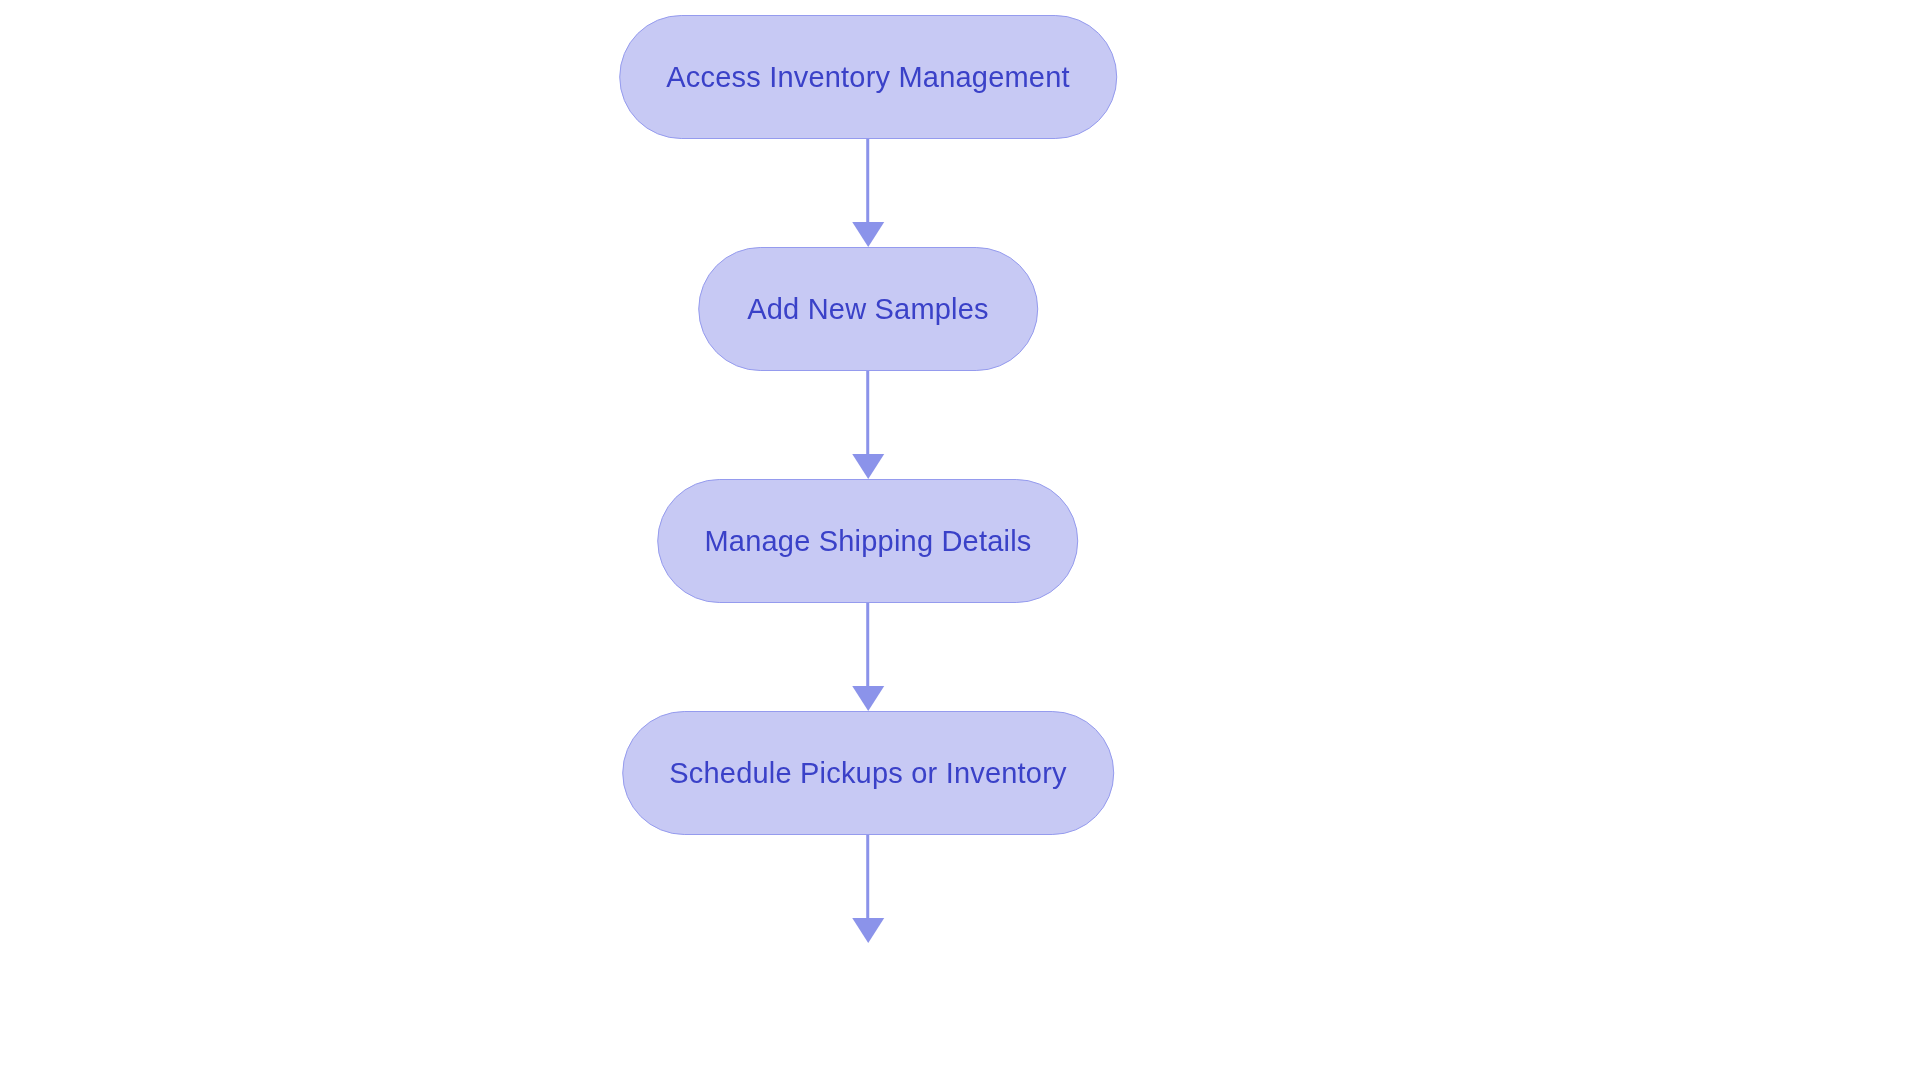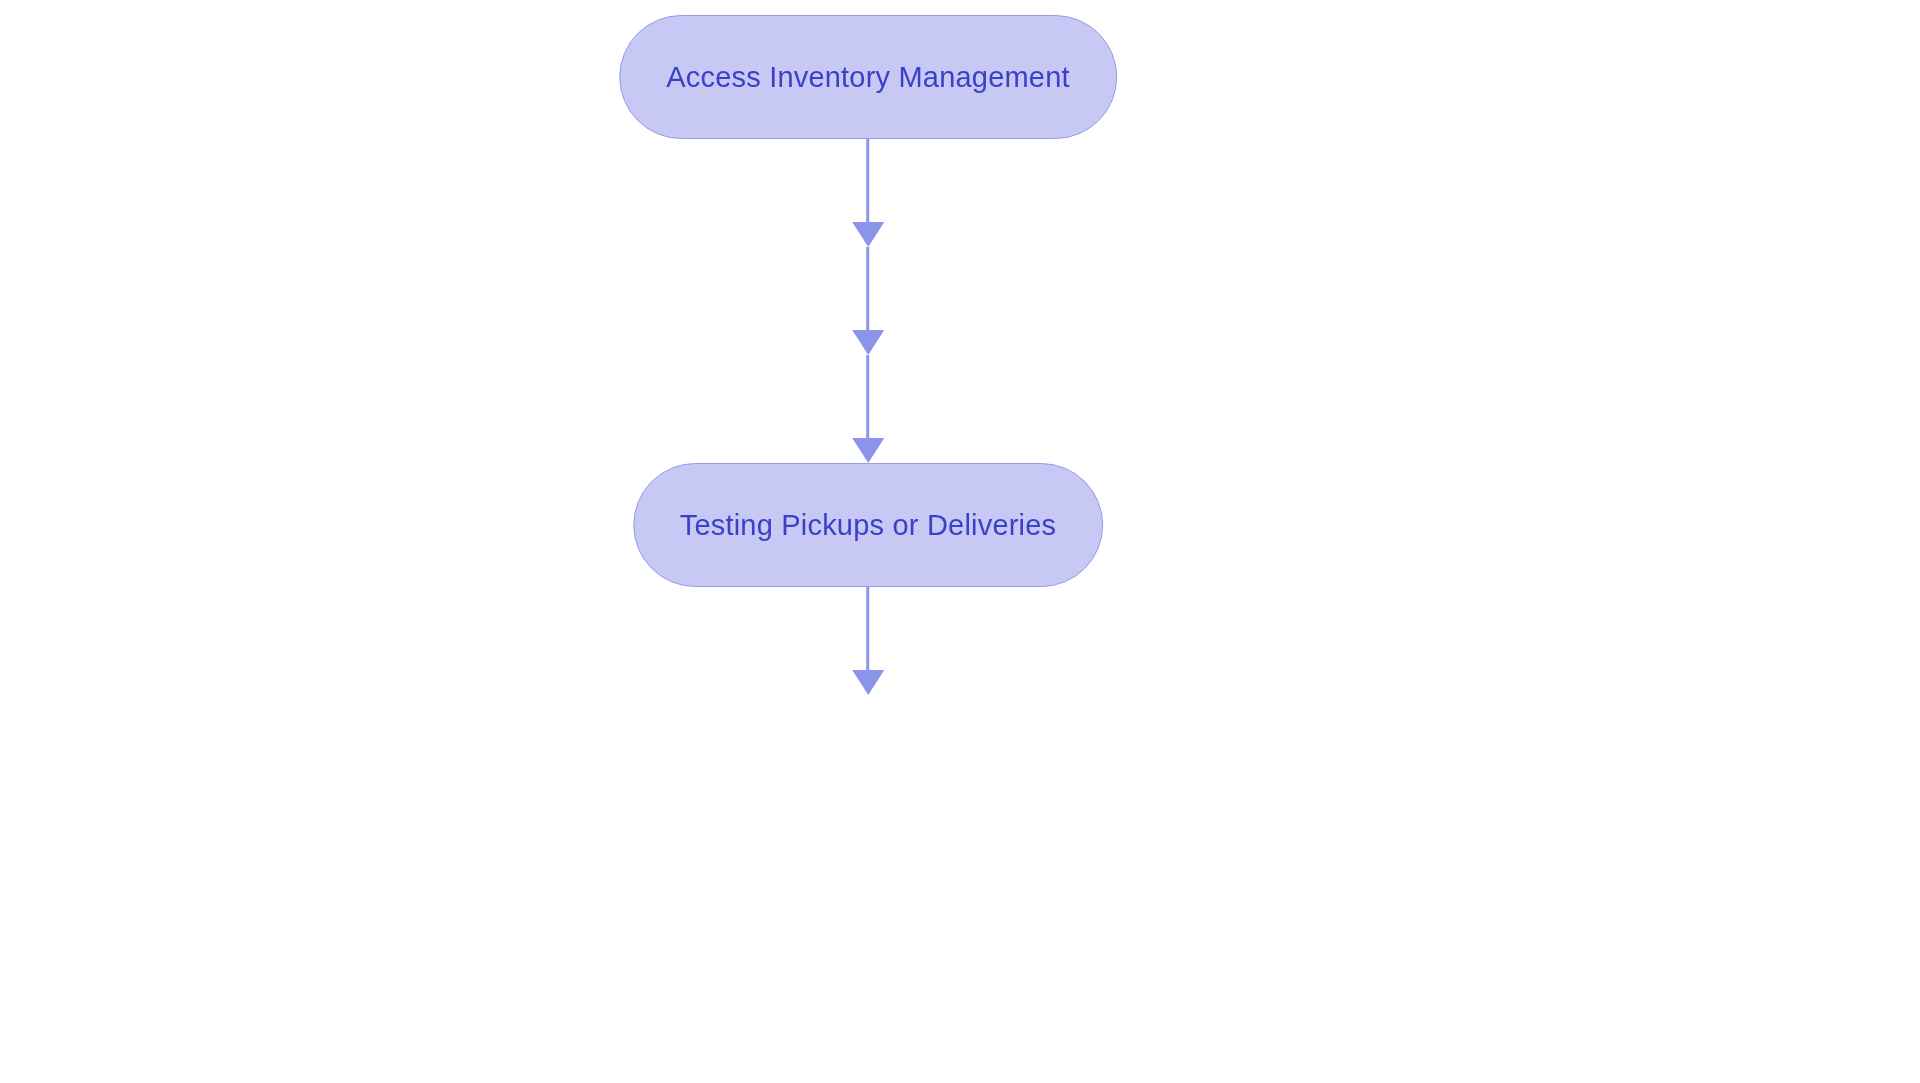--- a/index.html
+++ b/index.html
@@ -83,34 +83,40 @@
 
     <div class="node">
       <span class="node-label">Access Inventory Management</span>
     </div>
 
     <div class="arrow">
       <div class="arrow-shaft"></div>
       <div class="arrow-head"></div>
     </div>
 
-
-    <div class="arrow">
-      <div class="arrow-shaft"></div>
-      <div class="arrow-head"></div>
+    <div class="node">
+      <span class="node-label">Add New Samples</span>
     </div>
-
 
     <div class="arrow">
       <div class="arrow-shaft"></div>
       <div class="arrow-head"></div>
     </div>
 
     <div class="node">
-      <span class="node-label">Testing Pickups or Deliveries</span>
+      <span class="node-label">Manage Shipping Details</span>
+    </div>
+
+    <div class="arrow">
+      <div class="arrow-shaft"></div>
+      <div class="arrow-head"></div>
+    </div>
+
+    <div class="node">
+      <span class="node-label">Schedule Pickups or Inventory</span>
     </div>
 
     <div class="arrow">
       <div class="arrow-shaft"></div>
       <div class="arrow-head"></div>
     </div>
 
 
   </div>
 </div>

